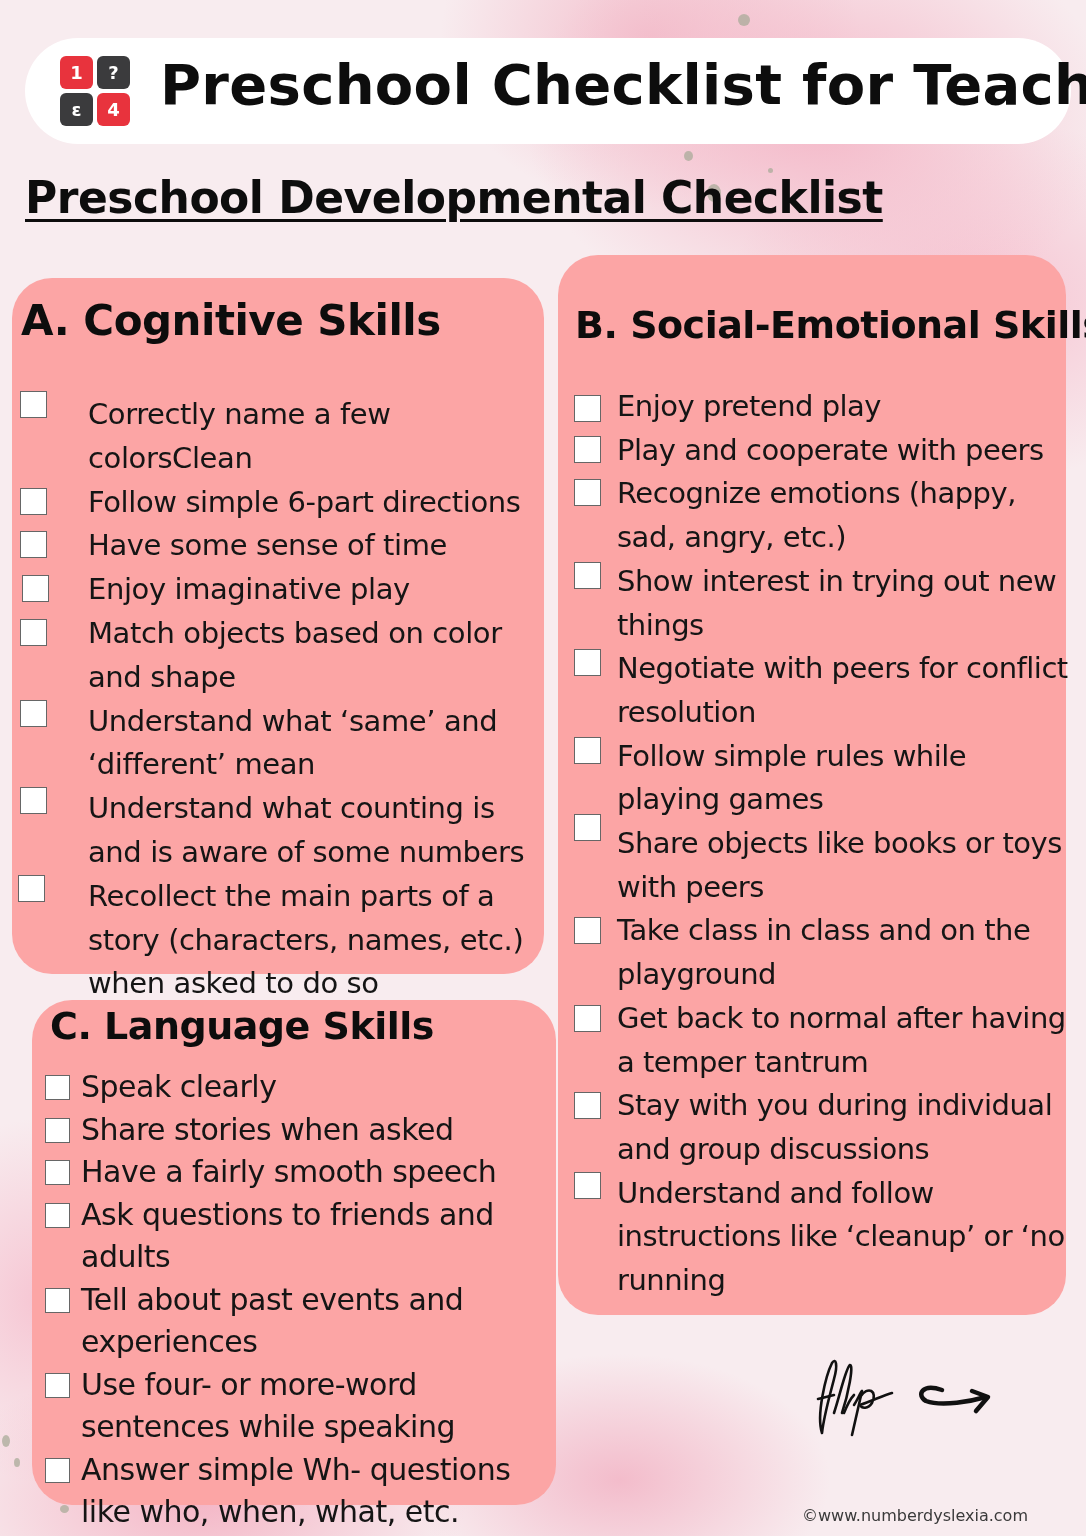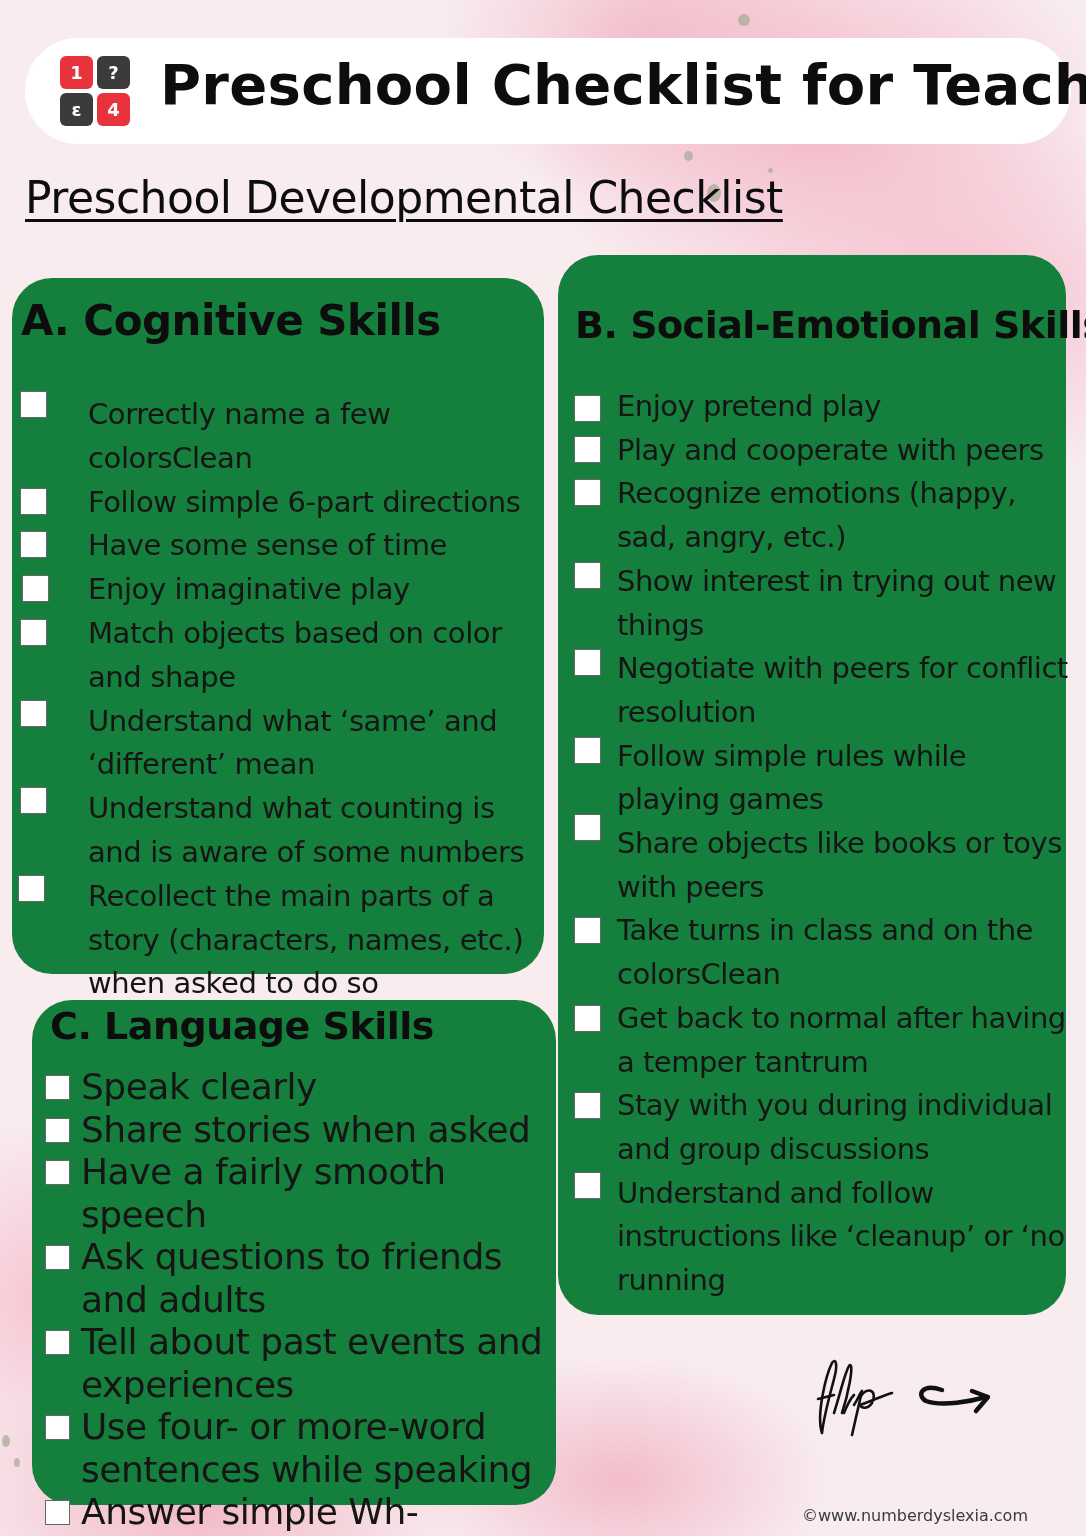--- a/index.html
+++ b/index.html
@@ -36,28 +36,28 @@
   .tile.red { background: #e8333d; }
   .tile.dark { background: #3b3b3d; }
   .header-title {
     position: absolute; left: 160px; top: 52px;
     font-size: 56px; font-weight: bold; letter-spacing: 0.3px; color: #0d0d0d;
     font-family: "DejaVu Sans", sans-serif;
     white-space: nowrap;
   }
   .subtitle {
     position: absolute; left: 25px; top: 172px;
-    font-size: 44px; font-weight: normal; text-decoration: underline;
+    font-size: 44px; font-weight: bold; text-decoration: underline;
     text-decoration-thickness: 3px; text-underline-offset: 6px;
     font-family: "DejaVu Sans", sans-serif; color: #0d0d0d; white-space: nowrap;
     letter-spacing: -0.5px;
   }
 
   .card {
-    position: absolute; background: #15803d; border-radius: 40px;
+    position: absolute; background: #fca5a5; border-radius: 40px;
   }
   #card-a { left: 12px; top: 278px; width: 532px; height: 696px; }
   #card-b { left: 558px; top: 255px; width: 508px; height: 1060px; }
   #card-c { left: 32px; top: 1000px; width: 524px; height: 505px; }
 
   .card-title {
     position: absolute; font-weight: bold; font-family: "DejaVu Sans", sans-serif;
     color: #0d0d0d; white-space: nowrap; letter-spacing: -0.5px;
   }
   #card-a .card-title { left: 9px; top: 18px; font-size: 42px; }
@@ -72,21 +72,21 @@
   }
   .checkbox {
     position: absolute; left: 8px; top: 7px; width: 27px; height: 27px;
     border: 1.5px solid #666; background: #fff;
   }
   #card-a .list { left: 0px; top: 115px; width: 532px; }
   #card-a .item { padding-left: 76px; }
   #card-b .list { left: 8px; top: 130px; width: 508px; }
   #card-b .item { padding-left: 51px; font-size: 29px; line-height: 43.7px; letter-spacing: -0.5px; }
   #card-c .list { left: 8px; top: 66px; width: 524px; }
-  #card-c .item { padding-left: 41px; font-size: 36px; line-height: 42.5px; letter-spacing: -0.5px; }
+  #card-c .item { padding-left: 41px; font-size: 30px; line-height: 42.5px; letter-spacing: -0.5px; }
   #card-c .checkbox { left: 5px; width: 25px; height: 25px; top: 9px; }
 
   .flip {
     position: absolute; left: 812px; top: 1355px; width: 190px; height: 90px;
   }
   .footer {
     position: absolute; left: 802px; top: 1506px;
     font-size: 16px; color: #3a3a3a; font-family: "DejaVu Sans", sans-serif;
     white-space: nowrap;
   }
@@ -133,21 +133,21 @@
 <div class="card" id="card-b">
   <div class="card-title">B. Social-Emotional Skills</div>
   <ul class="list">
     <li class="item"><span class="checkbox" style="top:10px"></span><span>Enjoy pretend play</span></li>
     <li class="item"><span class="checkbox"></span><span>Play and cooperate with peers</span></li>
     <li class="item"><span class="checkbox"></span><span>Recognize emotions (happy, sad, angry, etc.)</span></li>
     <li class="item"><span class="checkbox" style="top:2px"></span><span>Show interest in trying out new things</span></li>
     <li class="item"><span class="checkbox" style="top:2px"></span><span>Negotiate with peers for conflict resolution</span></li>
     <li class="item"><span class="checkbox" style="top:2px"></span><span>Follow simple rules while playing games</span></li>
     <li class="item"><span class="checkbox" style="top:-8px"></span><span>Share objects like books or toys with peers</span></li>
-    <li class="item"><span class="checkbox" style="top:8px"></span><span> Take turns in class and on the colorsClean</span></li>
+    <li class="item"><span class="checkbox" style="top:8px"></span><span> Take class in class and on the playground</span></li>
     <li class="item"><span class="checkbox" style="top:8px"></span><span>Get back to normal after having a temper tantrum</span></li>
     <li class="item"><span class="checkbox" style="top:8px"></span><span>Stay with you during individual and group discussions</span></li>
     <li class="item"><span class="checkbox" style="top:0px"></span><span>Understand and follow instructions like ‘cleanup’ or ‘no running</span></li>
   </ul>
 </div>
 
 <div class="card" id="card-c">
   <div class="card-title">C. Language Skills</div>
   <ul class="list">
     <li class="item"><span class="checkbox"></span><span>Speak clearly</span></li>

